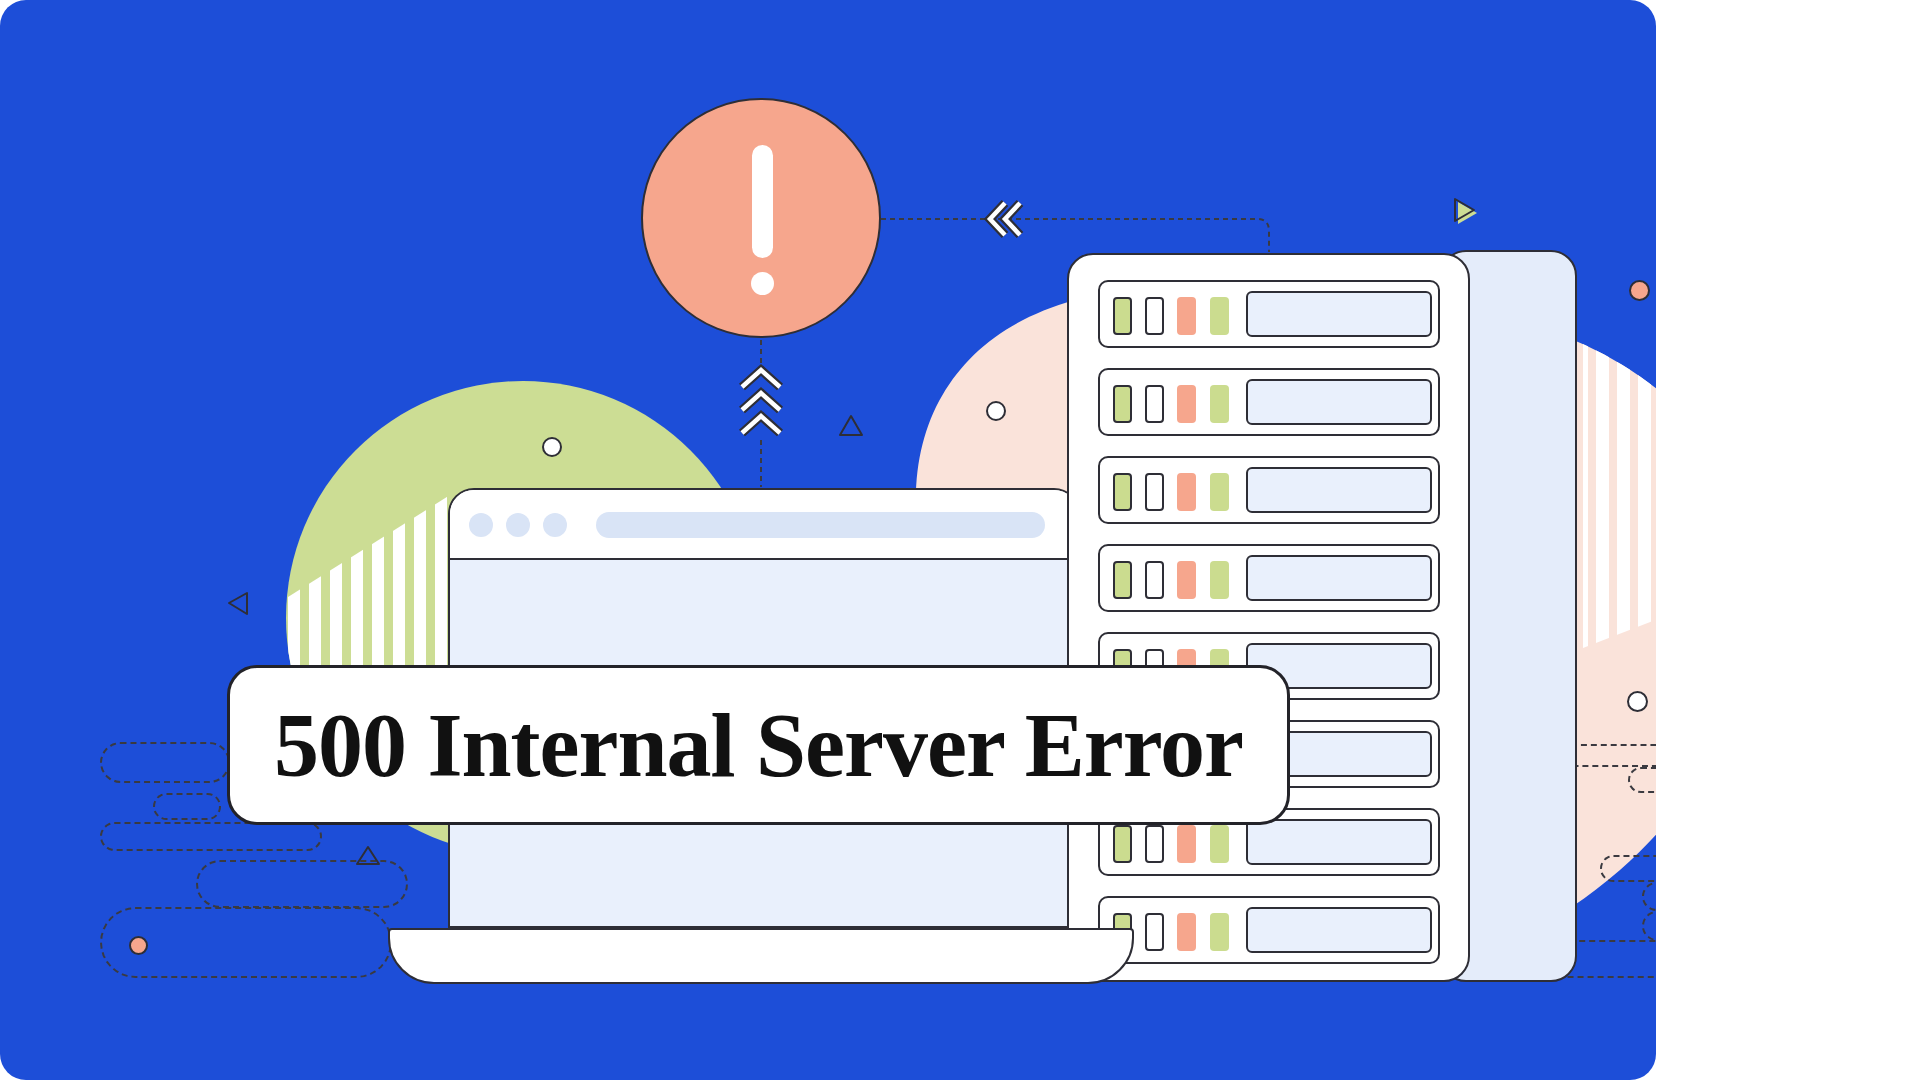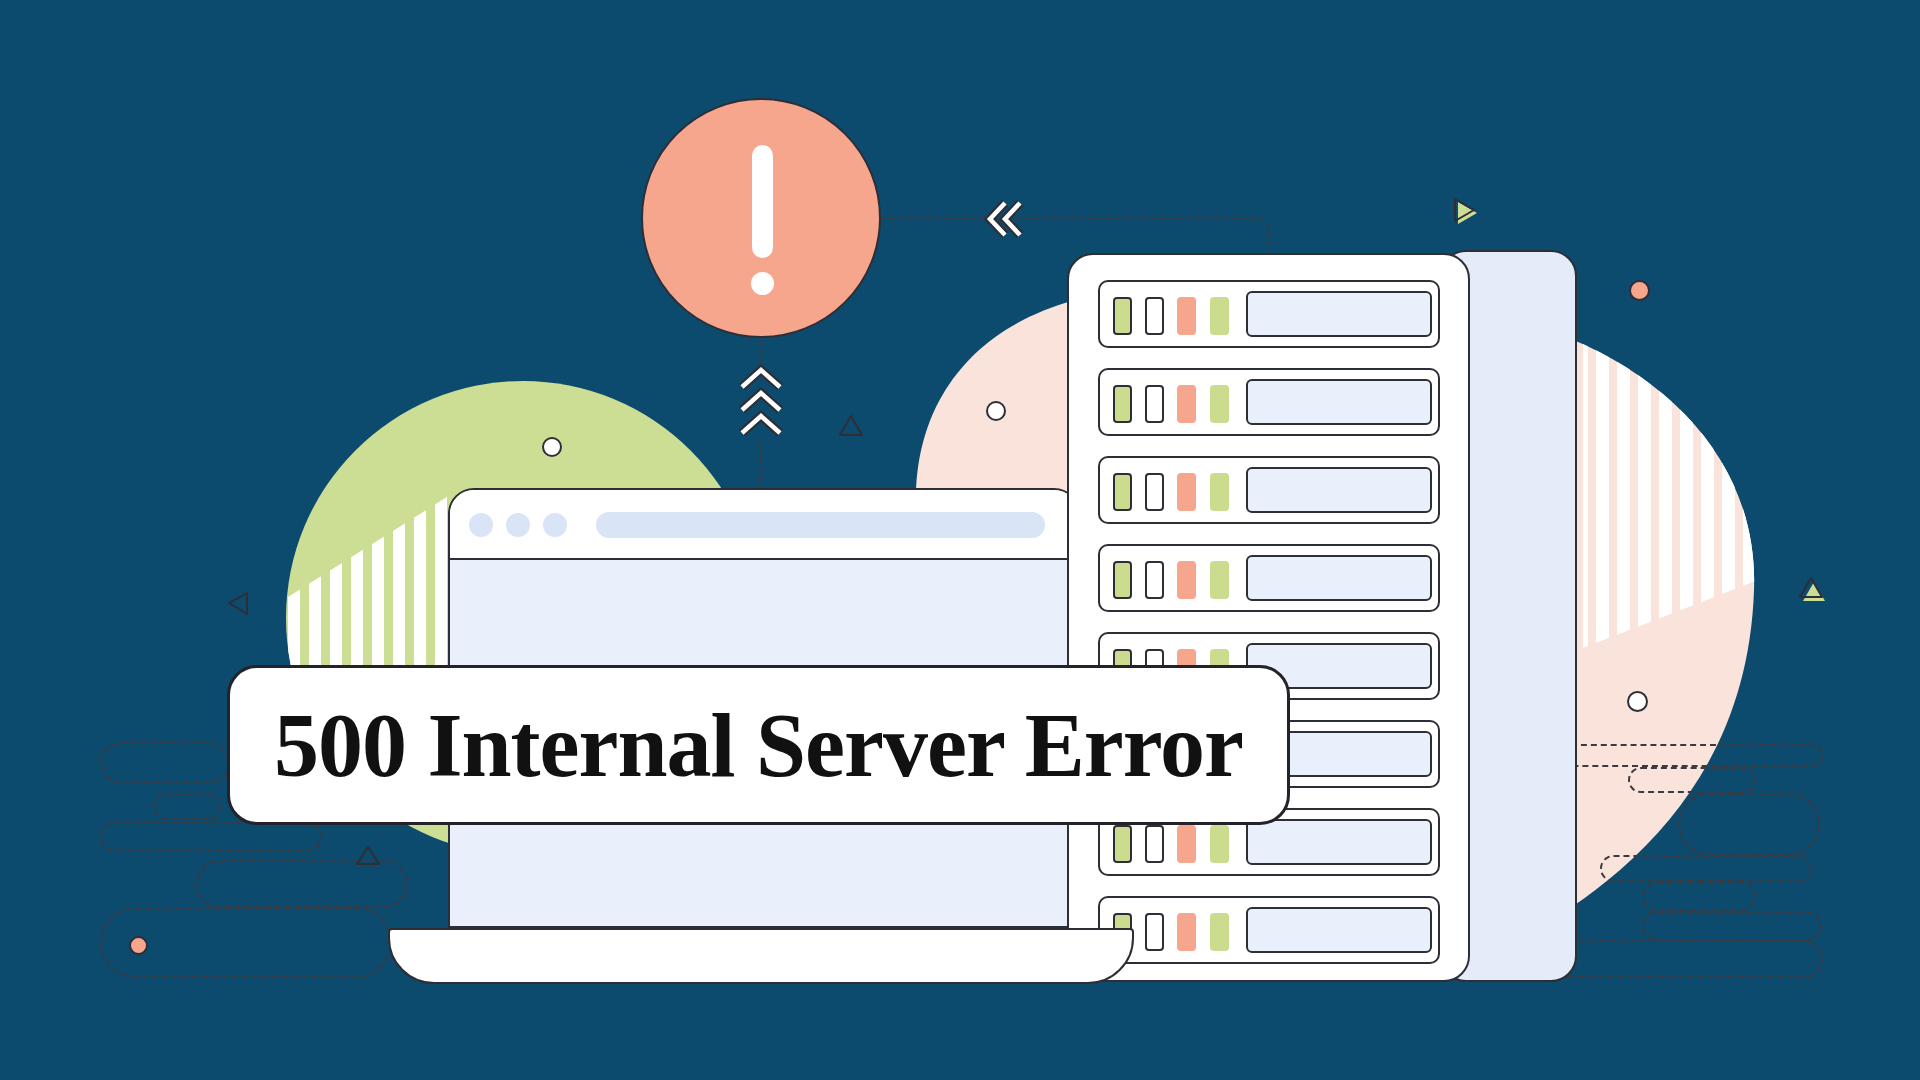--- a/index.html
+++ b/index.html
@@ -1,17 +1,17 @@
 <!DOCTYPE html>
 <html style="--salmon: #f6a68d; --pink_blob: #fae3da; --green: #ccdd94; --green_bar: #cbdc8f; --screen_blue: #e9f0fc; --pale_blue: #d9e4f6; --panel_blue: #e4ecfa; --outline: #2e2e36; --dash: #3a3a40; --text: #111111;"><head>
 <meta charset="utf-8">
 <style>
   html,body{margin:0;padding:0;background:#fff;}
-  #canvas{position:relative;width:1920px;height:1080px;background:#0c4a6e;overflow:hidden;
-          font-family:"Liberation Sans",sans-serif;}
+  #canvas{position:relative;width:1656px;height:1080px;background:#1d4ed8;overflow:hidden;
+          font-family:"Liberation Sans",sans-serif;border-radius:26px;}
   #canvas *{box-sizing:border-box;}
 
   
   .blob-svg{position:absolute;left:0;top:0;width:1920px;height:1080px;z-index:1;pointer-events:none;}
   .green-circle{position:absolute;left:286px;top:381px;width:474px;height:474px;border-radius:50%;
                 background:var(--green);overflow:hidden;z-index:1;}
   .green-stripes{position:absolute;left:2px;top:114px;width:162px;height:300px;
                  background:repeating-linear-gradient(90deg,#fff 0 12px,transparent 12px 21px);
                  clip-path:polygon(0 34%,100% 0,100% 100%,0 100%);}
 

